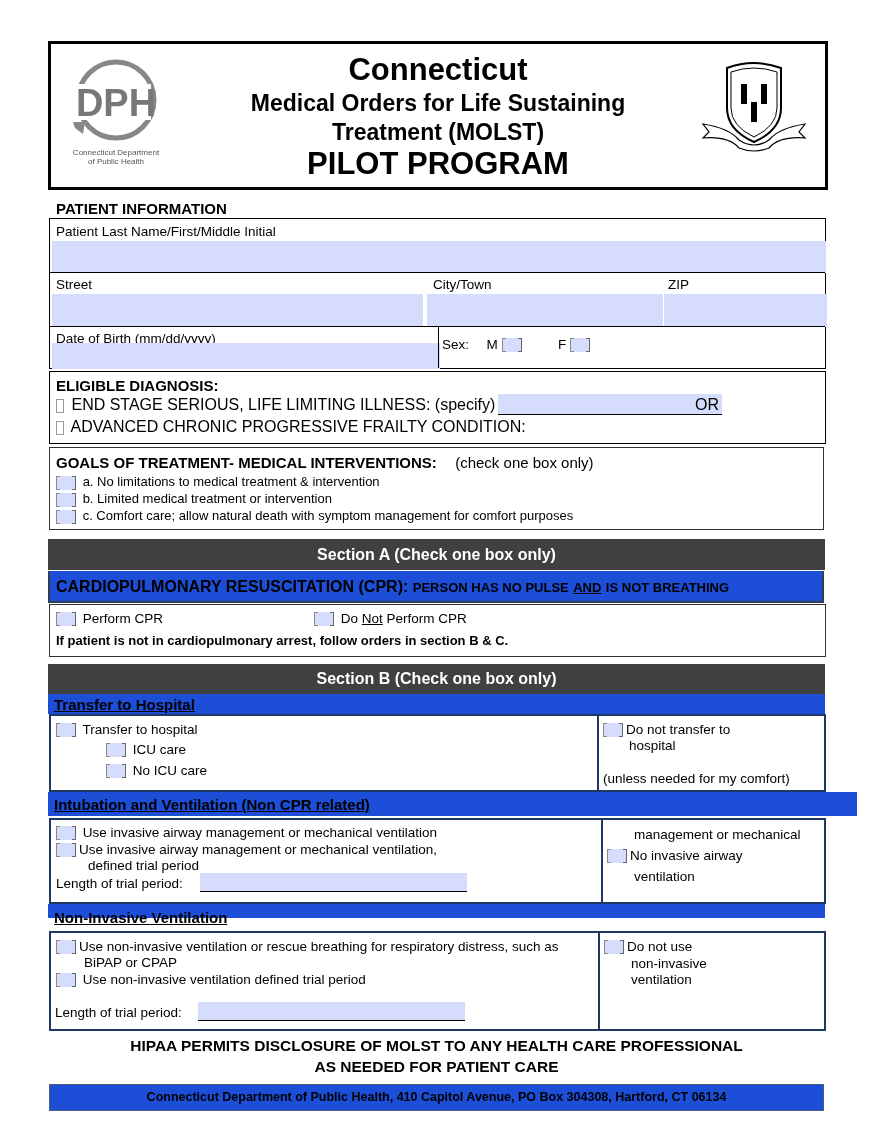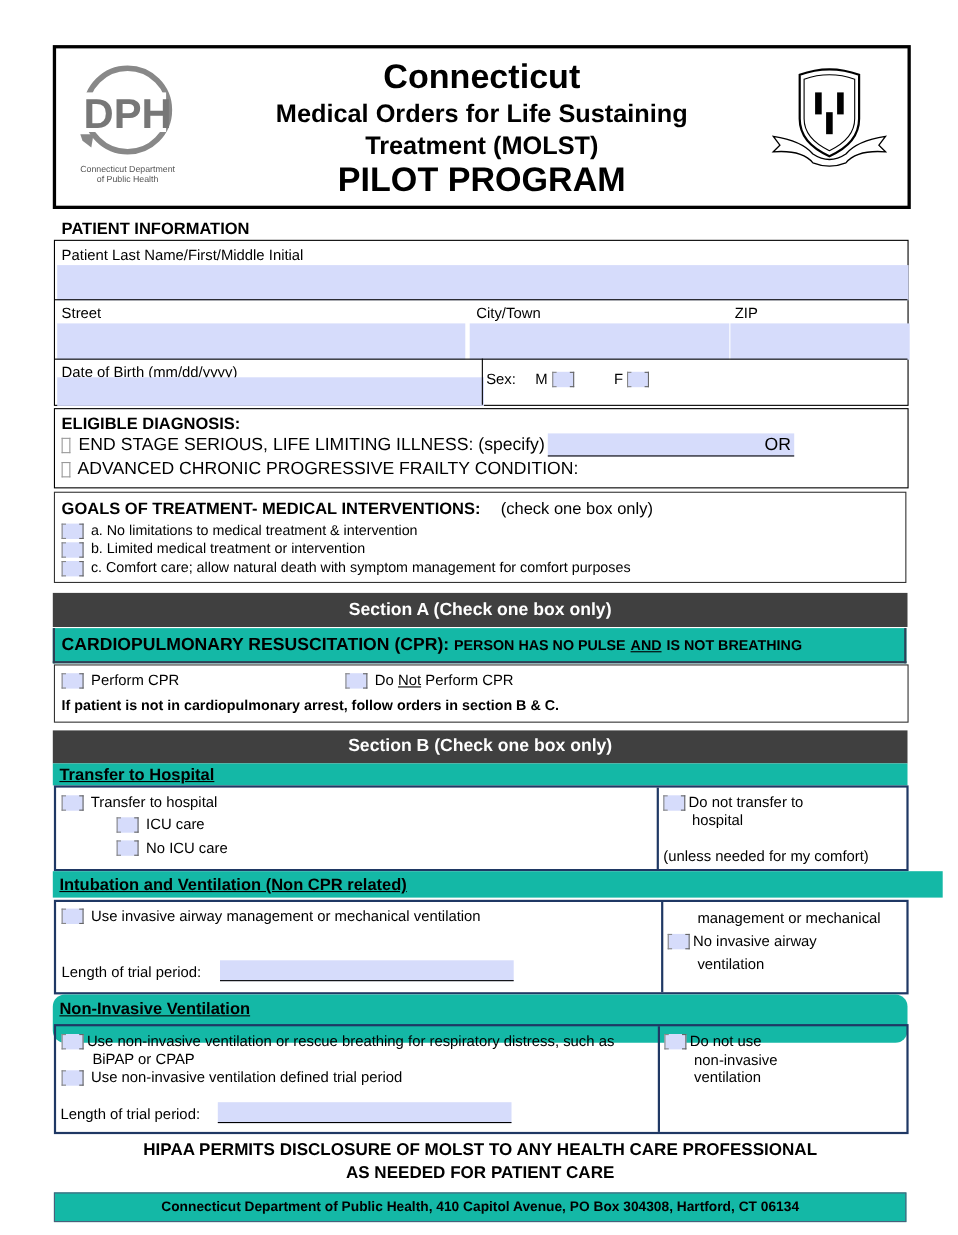--- a/index.html
+++ b/index.html
@@ -16,21 +16,21 @@
   
   #header { left:48px; top:41px; width:774px; height:143px; border:3px solid #000; }
   #title1 { left:0; right:0; top:8px; text-align:center; font-weight:bold; font-size:31px; }
   #title2 { left:0; right:0; top:46px; text-align:center; font-weight:bold; font-size:23px; }
   #title3 { left:0; right:0; top:75px; text-align:center; font-weight:bold; font-size:23px; }
   #title4 { left:0; right:0; top:102px; text-align:center; font-weight:bold; font-size:31px; }
   
   .box { border:1.5px solid #000; }
   .navybox { border:2px solid #1f3864; }
   .blackbar { background:#404040; color:#fff; font-weight:bold; text-align:center; font-size:16px; }
-  .graybar { background:#14b8a6; }
+  .graybar { background:#1d4ed8; }
   .secthead { font-weight:bold; font-size:15px; text-decoration:underline; }
 </style>
 </head>
 <body>
 
 <div id="header" class="abs">
   <div class="abs" style="left:10px;top:10px;width:110px;height:108px;">
     <svg width="110" height="90" viewBox="0 0 110 90">
       <circle cx="55" cy="46" r="38" fill="none" stroke="#888" stroke-width="5"></circle>
       <rect x="10" y="30" width="80" height="36" fill="#fff"></rect>
@@ -166,31 +166,35 @@
 </div>
 
 <div class="abs graybar" style="left:48px;top:792px;width:809px;height:24px;">
   <span class="abs secthead" style="left:6px;top:4px;">Intubation and Ventilation (Non CPR related)</span>
 </div>
 <div class="abs navybox" style="left:49px;top:818px;width:773px;height:82px;">
   <div class="abs" style="left:5px;top:5px;font-size:13.5px;white-space:nowrap;">
     <span class="cb"></span>
     <span>Use invasive airway management or mechanical ventilation</span>
   </div>
+  <div class="abs" style="left:5px;top:22px;font-size:13.5px;line-height:16px;">
+    <div style="white-space:nowrap;"><span class="cb"></span><span>Use invasive airway management or mechanical ventilation,</span></div>
+    <div style="padding-left:32px;white-space:nowrap;">defined trial period</div>
+  </div>
   <div class="abs" style="left:5px;top:56px;font-size:13.5px;white-space:nowrap;">Length of trial period:</div>
   <input class="abs field" style="left: 149px; top: 53px; width: 263px; height: 16px; border-top: none; border-right: none; border-left: none; border-image: initial; border-bottom: 1.5px solid rgb(0, 0, 0);" value="">
   <div class="abs" style="left:550px;top:0;width:2px;height:82px;background:#1f3864;"></div>
   <div class="abs" style="left:556px;top:4px;font-size:13.5px;line-height:21px;">
     <div style="padding-left:27px;white-space:nowrap;">management or mechanical</div>
     <div style="white-space:nowrap;"><span class="cb"></span><span>No invasive airway</span></div>
     <div style="padding-left:27px;white-space:nowrap;">ventilation</div>
   </div>
 </div>
 
-<div class="abs graybar" style="left:48px;top:904px;width:777px;height:44px;border-radius:11px;">
+<div class="abs graybar" style="left:48px;top:904px;width:777px;height:14px;">
   <span class="abs secthead" style="left:6px;top:5px;">Non-Invasive Ventilation</span>
 </div>
 <div class="abs navybox" style="left:49px;top:931px;width:773px;height:96px;">
   <div class="abs" style="left:5px;top:6px;font-size:13.5px;line-height:16px;">
     <div style="white-space:nowrap;"><span class="cb"></span><span>Use non-invasive ventilation or rescue breathing for respiratory distress, such as</span></div>
     <div style="padding-left:28px;white-space:nowrap;">BiPAP or CPAP</div>
   </div>
   <div class="abs" style="left:5px;top:39px;font-size:13.5px;white-space:nowrap;">
     <span class="cb"></span>
     <span>Use non-invasive ventilation defined trial period</span>

